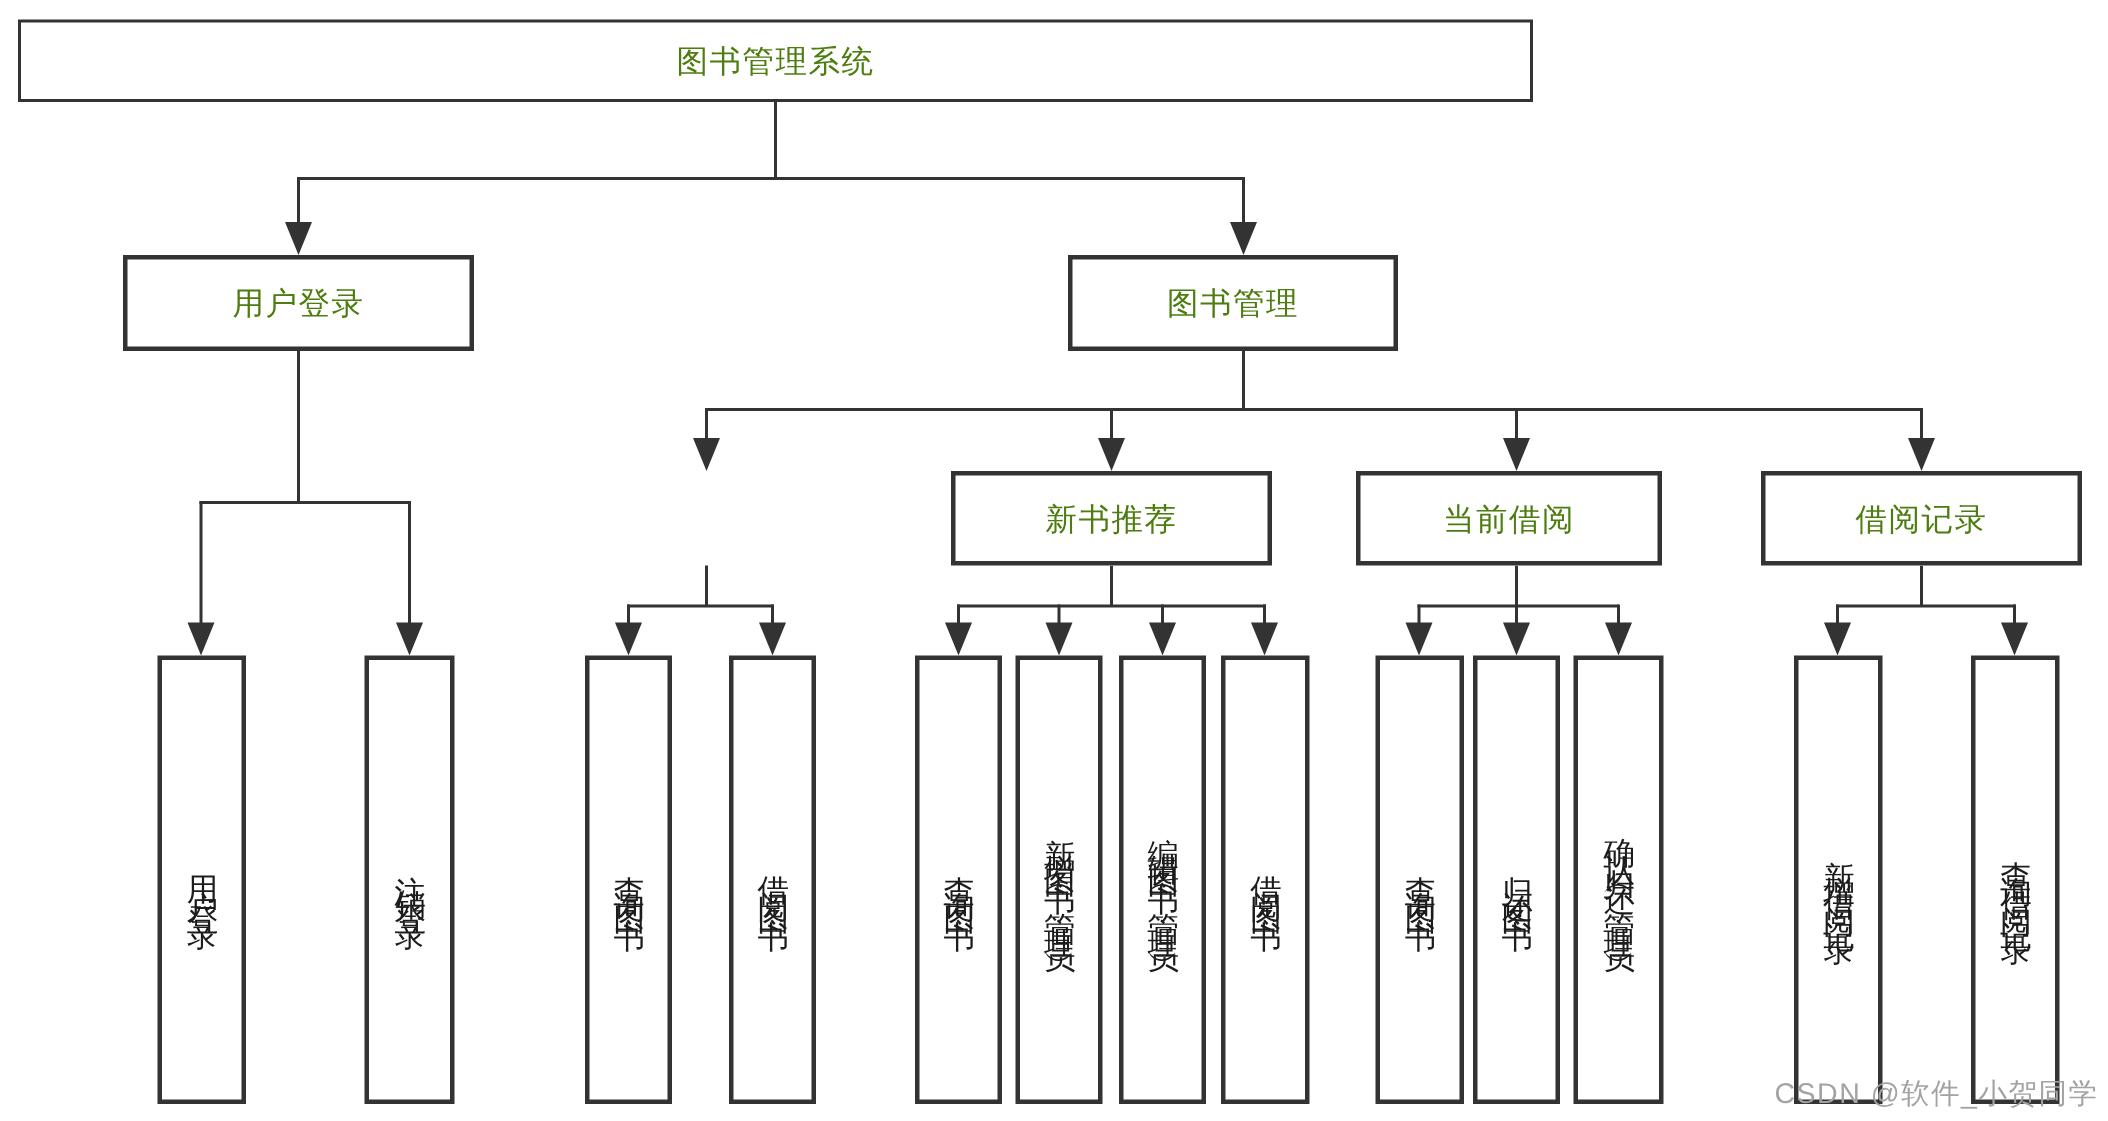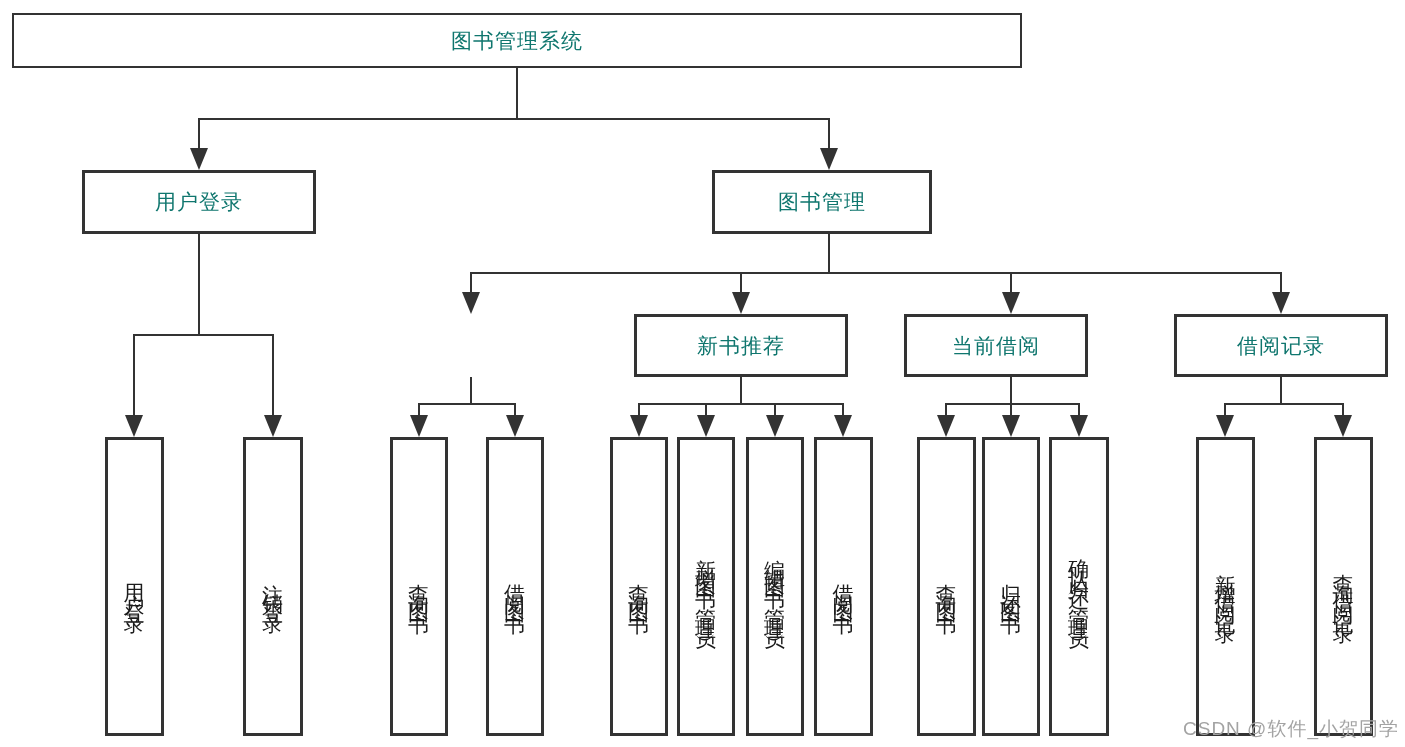--- a/index.html
+++ b/index.html
@@ -16,21 +16,21 @@
     background: #ffffff;
     border: 3px solid #333333;
     box-sizing: border-box;
     display: flex;
     align-items: center;
     justify-content: center;
     z-index: 2;
   }
   .hbox {
     font-size: 21px;
-    color: #0f766e;
+    color: #4d7c0f;
     letter-spacing: 1px;
   }
   .rootbox { border-width: 2px; }
   .vbox {
     top: 437px;
     height: 299px;
   }
   .vtext {
     writing-mode: vertical-rl;
     text-orientation: upright;
@@ -132,21 +132,21 @@
   <div class="box hbox" style="left:82px;top:170px;width:234px;height:64px">
     <span>用户登录</span>
   </div>
   <div class="box hbox" style="left:712px;top:170px;width:220px;height:64px">
     <span>图书管理</span>
   </div>
 
   <div class="box hbox" style="left:634px;top:314px;width:214px;height:63px">
     <span>新书推荐</span>
   </div>
-  <div class="box hbox" style="left:904px;top:314px;width:184px;height:63px">
+  <div class="box hbox" style="left:904px;top:314px;width:204px;height:63px">
     <span>当前借阅</span>
   </div>
   <div class="box hbox" style="left:1174px;top:314px;width:214px;height:63px">
     <span>借阅记录</span>
   </div>
 
   <div class="box vbox" style="left:105px;width:59px">
     <span class="vtext">用户登录</span>
   </div>
   <div class="box vbox" style="left:243px;width:60px">

